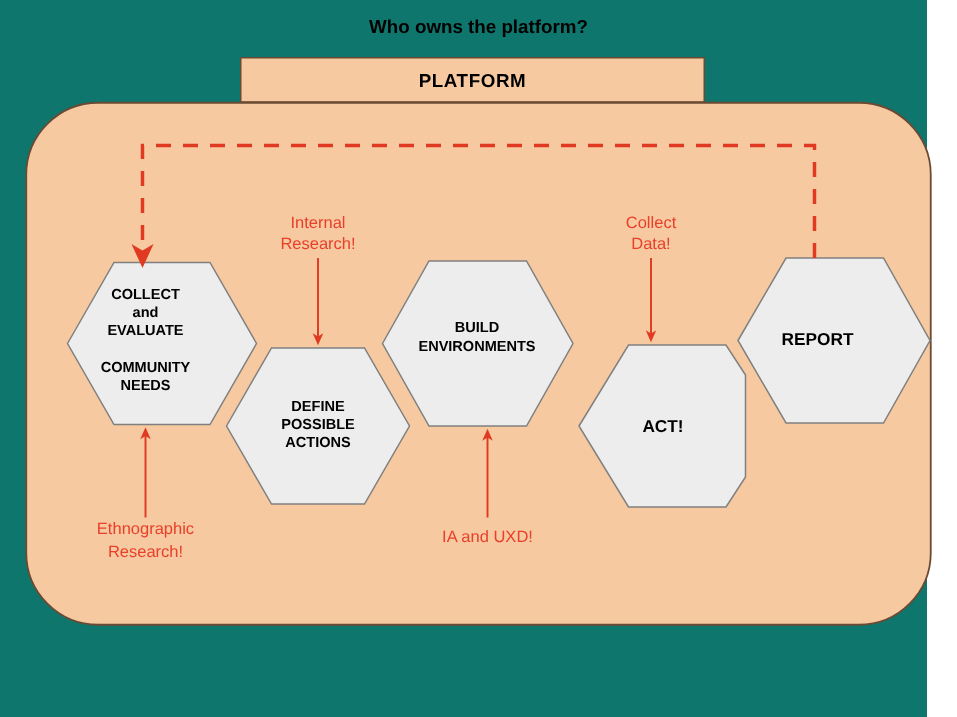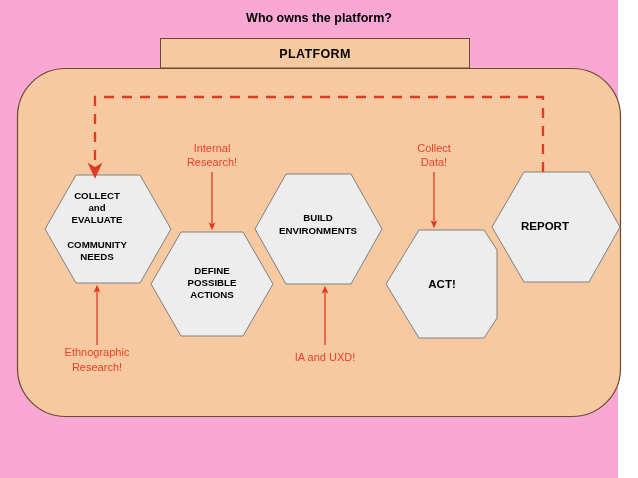--- a/index.html
+++ b/index.html
@@ -11,21 +11,21 @@
     width: 638px;
     height: 478px;
     font-family: "Liberation Sans", sans-serif;
     overflow: hidden;
     position: relative;
   }
   #stage {
     position: relative;
     width: 618px;
     height: 478px;
-    background: #f9a8d4;
+    background: #0f766e;
   }
   .diagram-svg {
     position: absolute;
     left: 0;
     top: 0;
     width: 638px;
     height: 478px;
   }
   text { font-family: "Liberation Sans", sans-serif; }
   .title-text {

